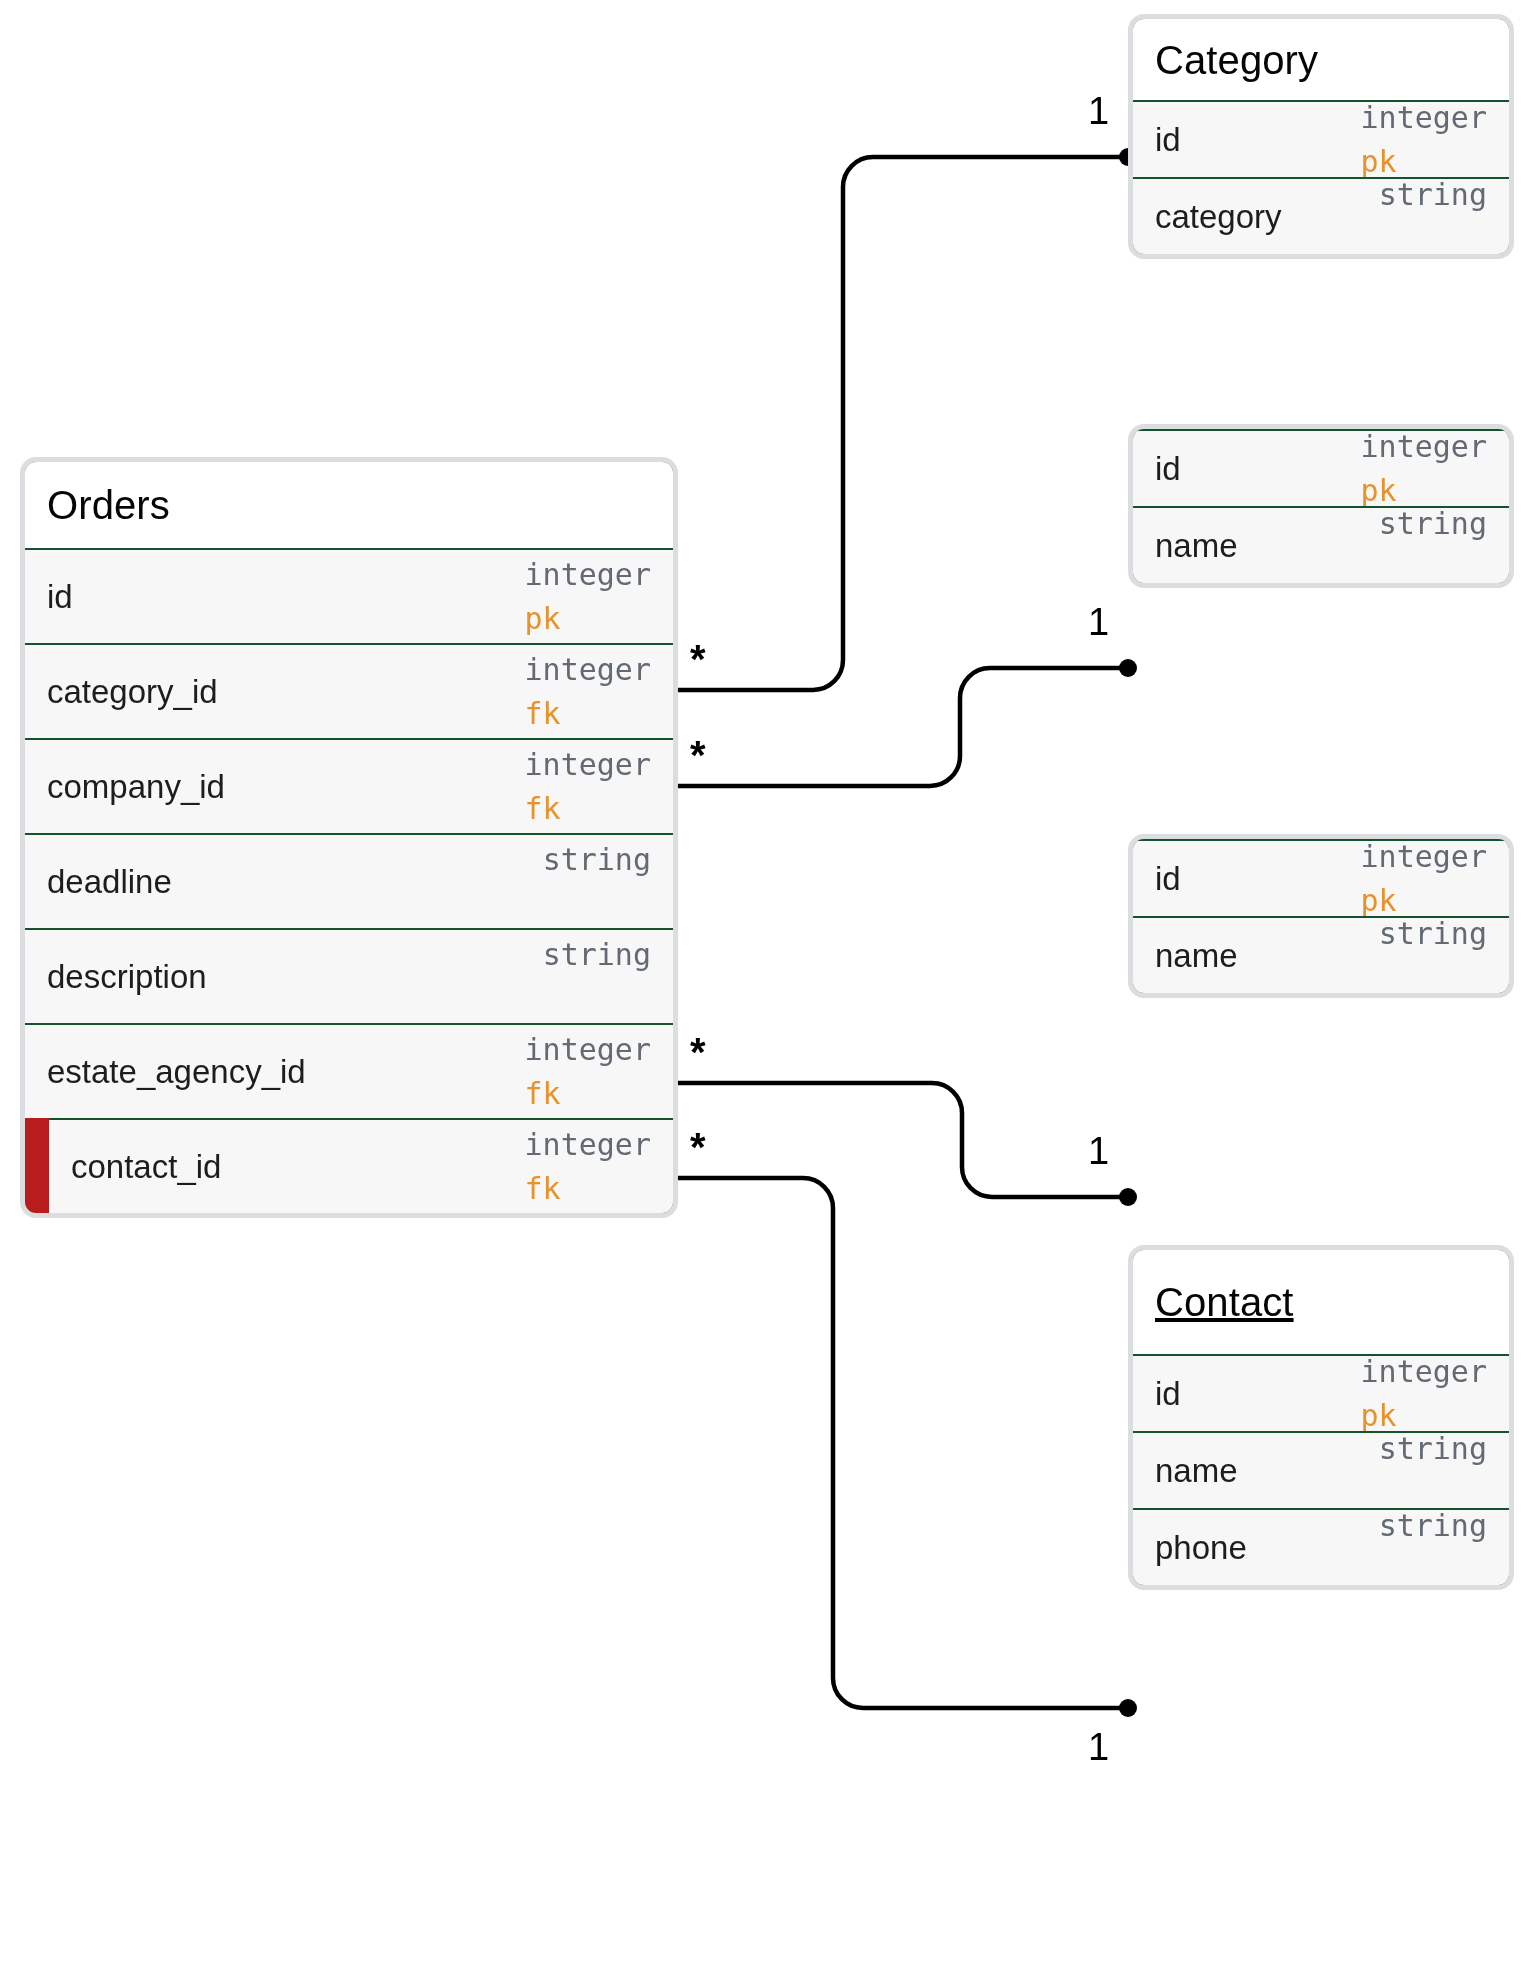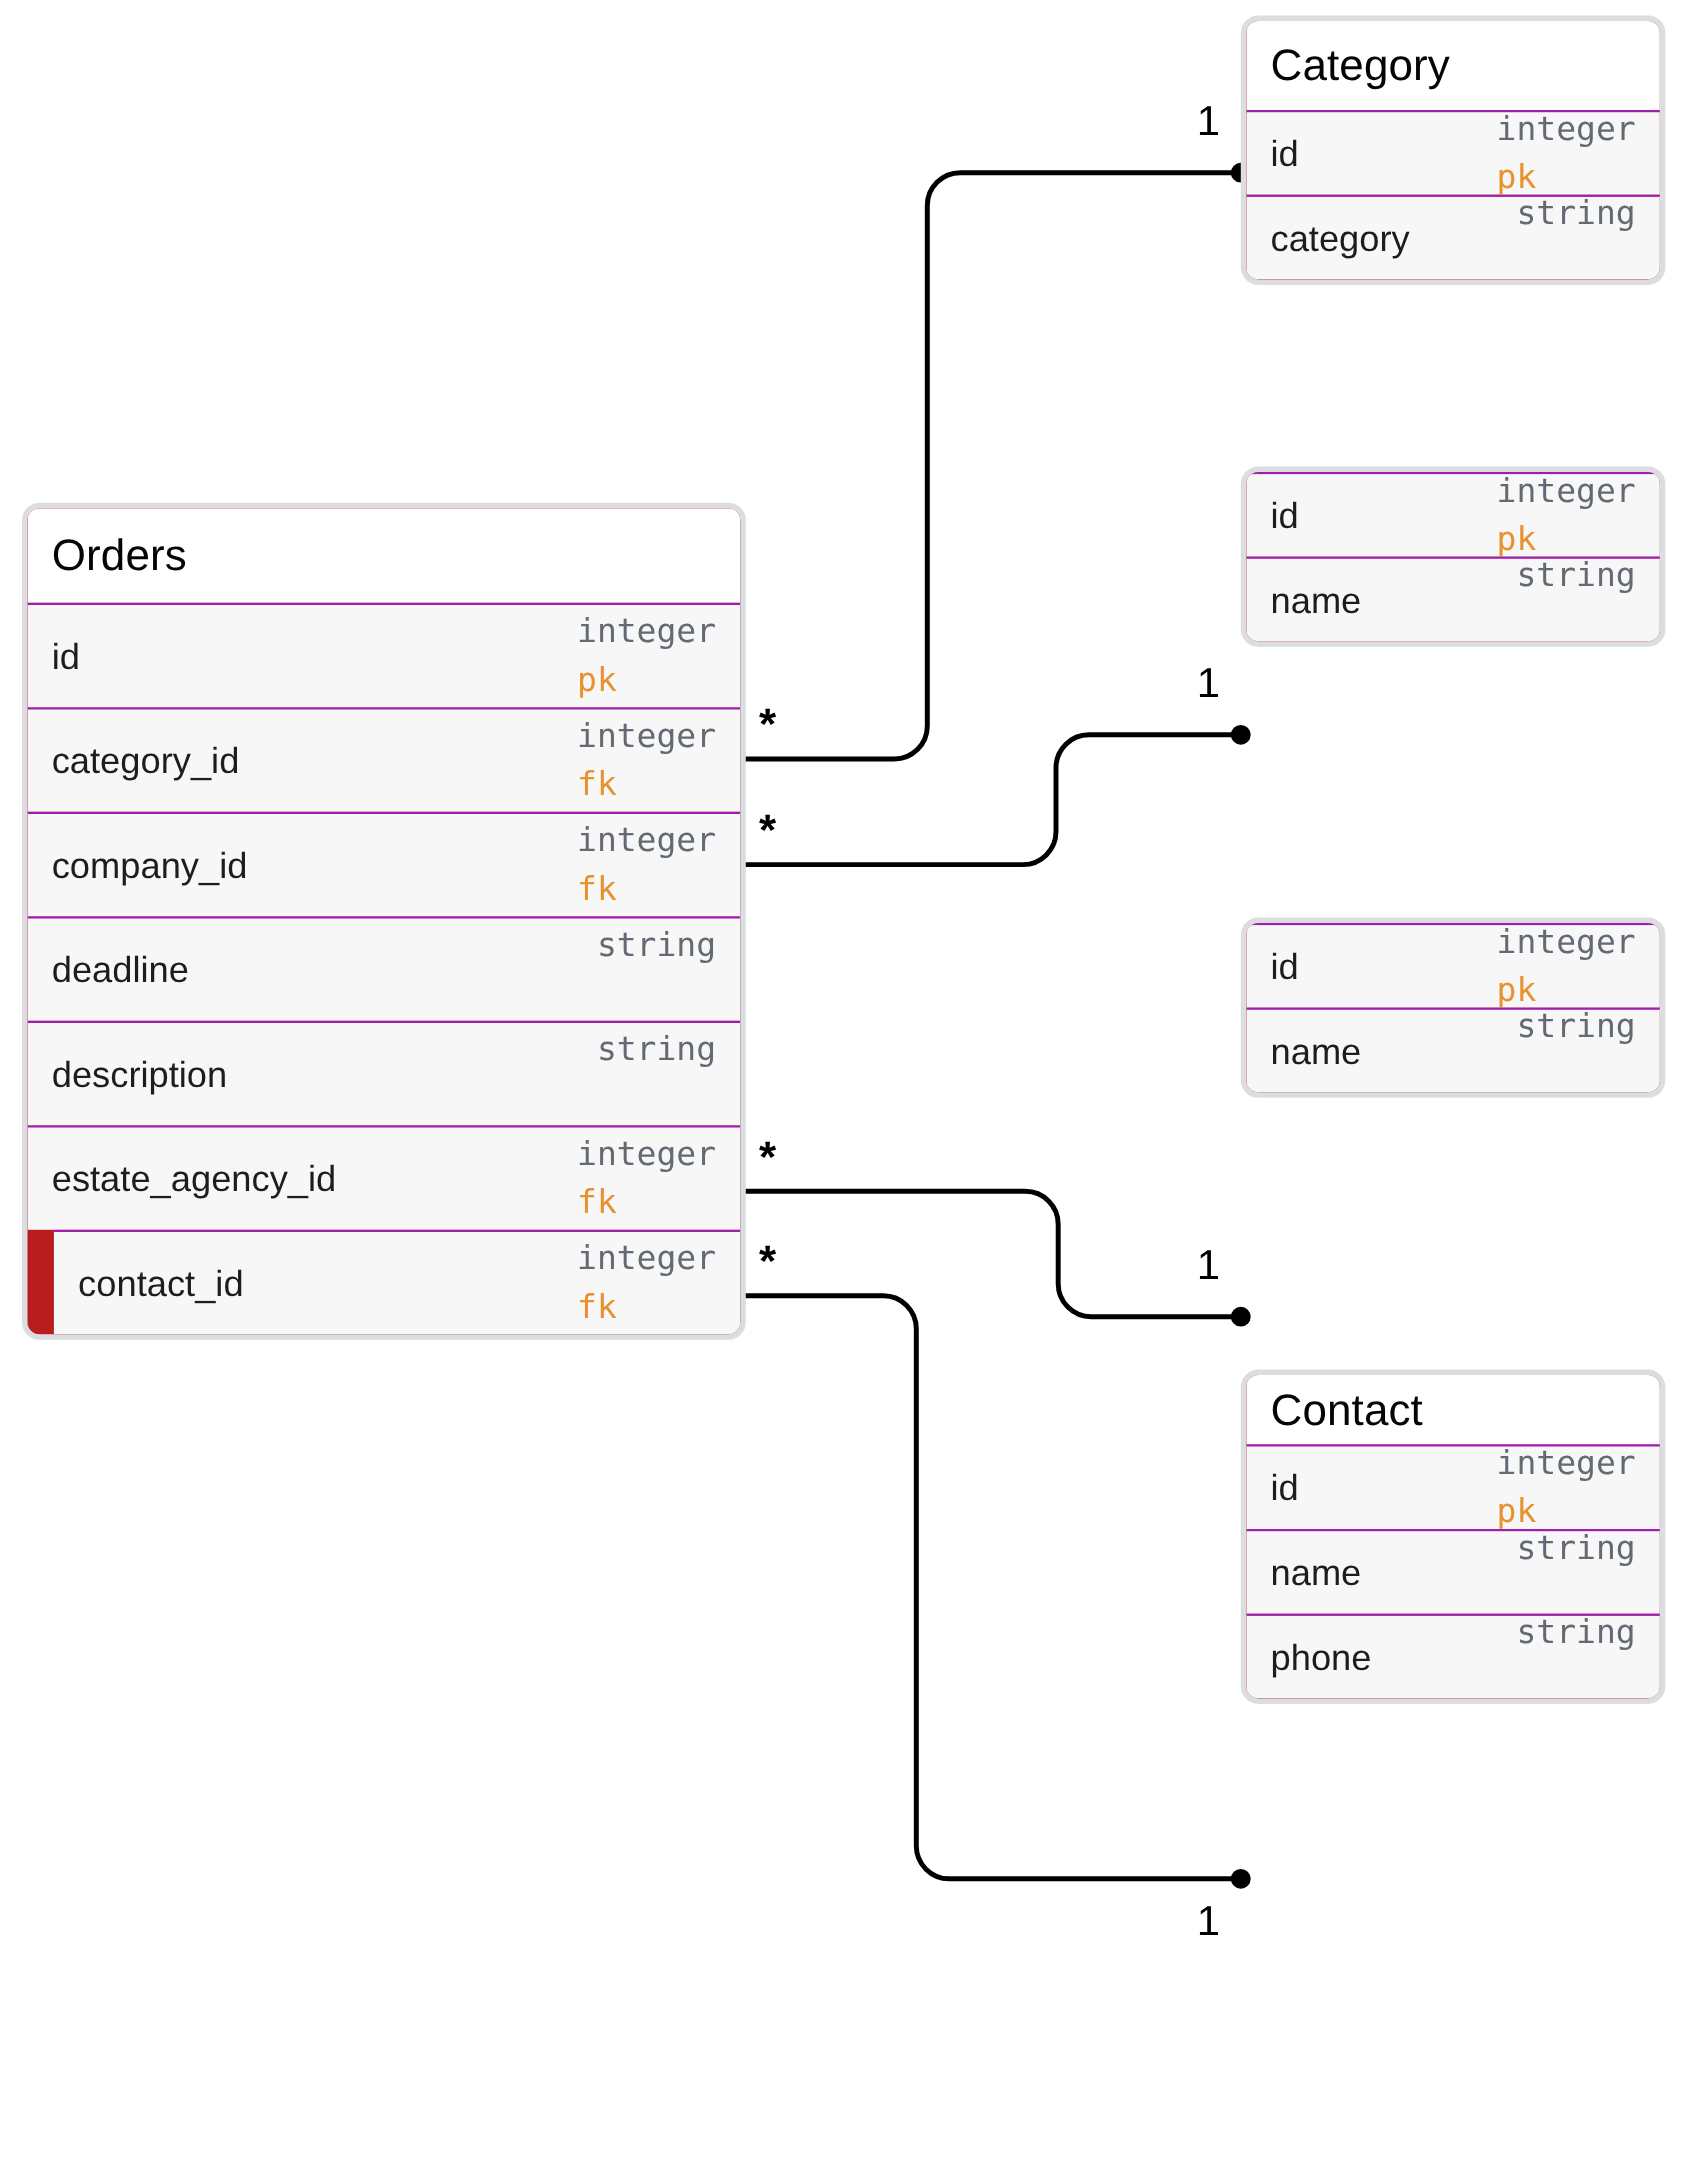--- a/index.html
+++ b/index.html
@@ -64,21 +64,21 @@
     letter-spacing: 0.1px;
     line-height: 1;
     font-weight: 400;
   }
   .field-row {
     position: relative;
     box-sizing: border-box;
     display: flex;
     align-items: center;
     background: #f7f7f7;
-    border-top: 2px solid #a21caf;
+    border-top: 2px solid #14532d;
     padding: 16px 22px;
   }
   .field-name {
     font-size: 33px;
     color: #1d1d1f;
     line-height: 1;
     white-space: nowrap;
   }
   .field-meta {
     margin-left: auto;
@@ -210,21 +210,21 @@
     <div class="field-row" style="height:77px;">
       <span class="field-name">name</span>
       <span class="field-meta">
         <span class="field-type">string</span>
         <span class="field-key blank">pk</span>
       </span>
     </div>
   </div>
 
   <div class="table-card" style="left:1128px; top:1245px; width:386px;">
-    <div class="table-header" style="height:63px;">
+    <div class="table-header" style="height:104px;text-decoration:underline;">
       <span class="table-title">Contact</span>
     </div>
     <div class="field-row" style="height:77px;">
       <span class="field-name">id</span>
       <span class="field-meta">
         <span class="field-type">integer</span>
         <span class="field-key">pk</span>
       </span>
     </div>
     <div class="field-row" style="height:77px;">

